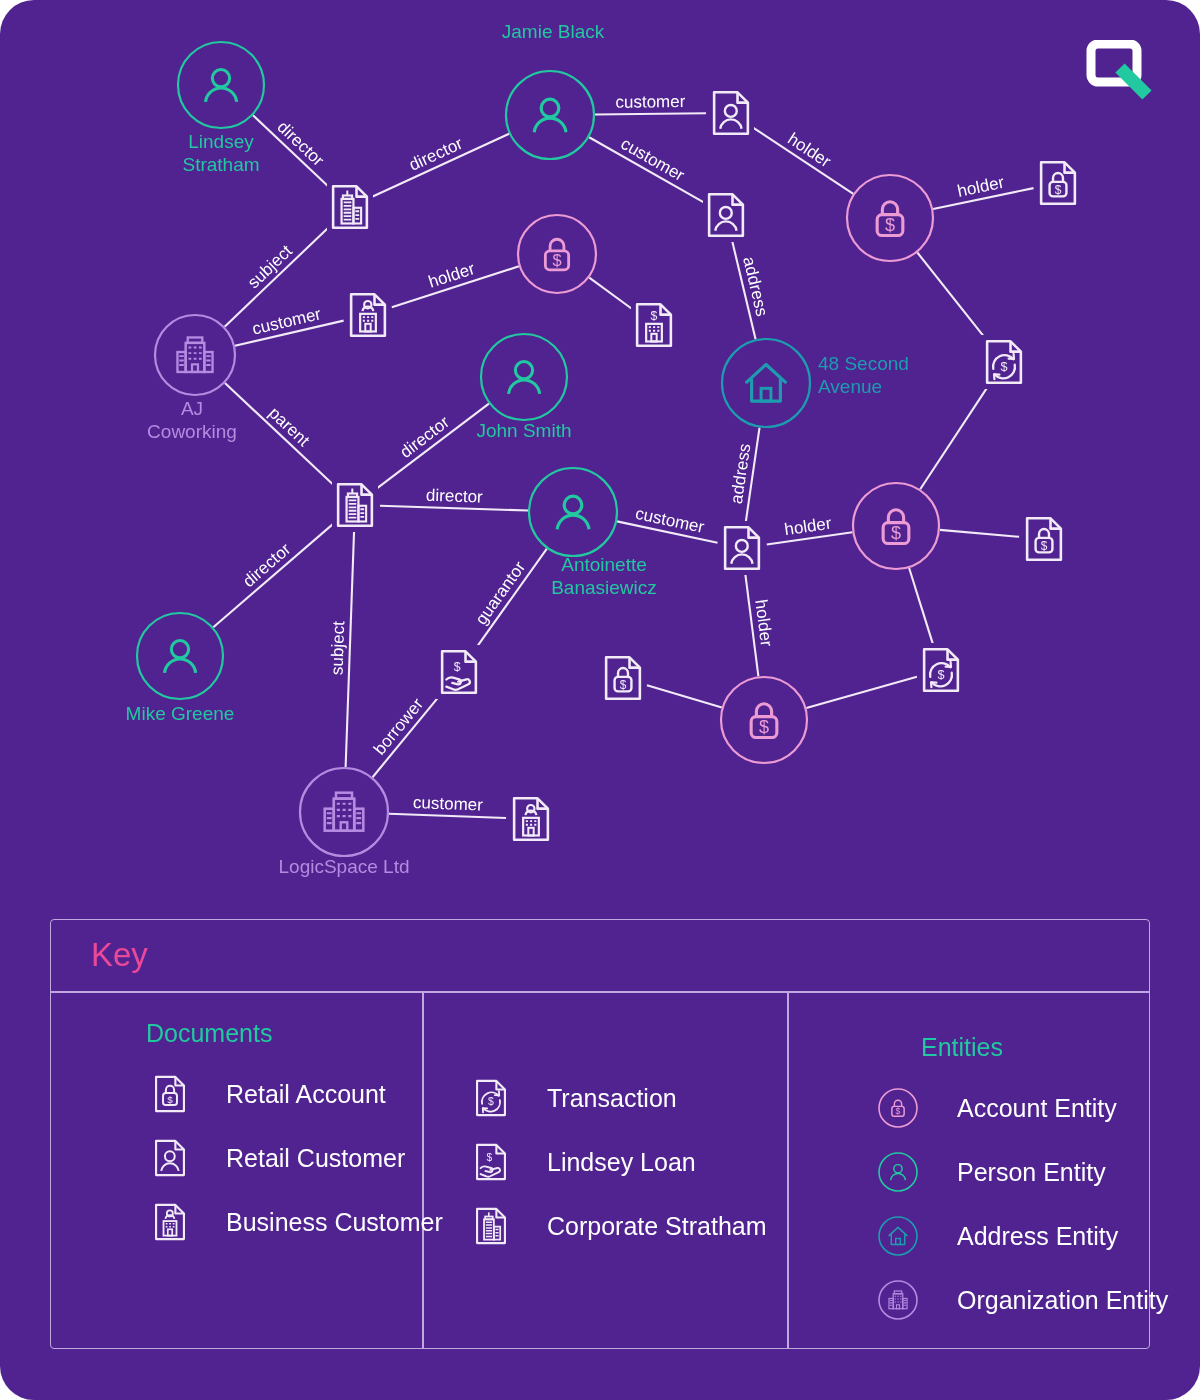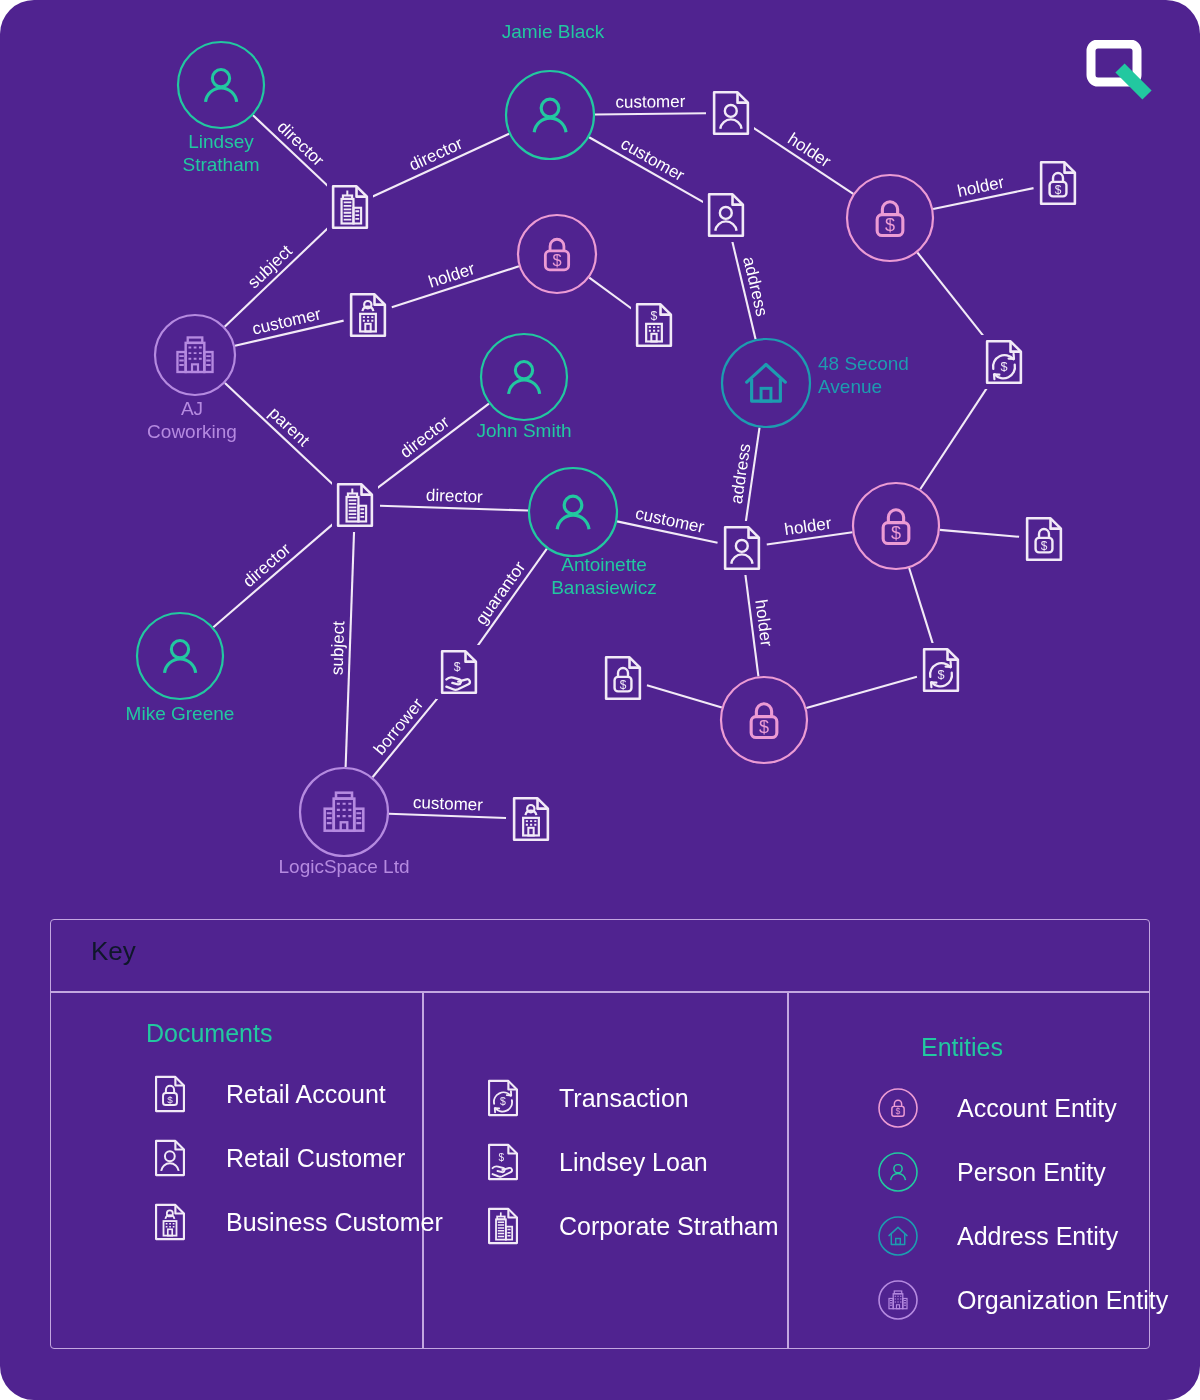--- a/index.html
+++ b/index.html
@@ -7,21 +7,21 @@
   #canvas{position:relative;width:1200px;height:1400px;background:#ffffff;overflow:hidden;}
   #board{position:absolute;left:0;top:0;width:1200px;height:1400px;background:#502390;border-radius:34px;}
   svg.layer{position:absolute;left:0;top:0;width:1200px;height:1400px;overflow:visible;}
   .edge{stroke:#f2eaf7;stroke-width:2.1;fill:none;}
   .edgelabel{fill:#ffffff;font-family:"Liberation Sans",sans-serif;font-size:17px;}
   .nodelabel{font-family:"Liberation Sans",sans-serif;font-size:19px;}
   .lbl-person{fill:#22c8a0;}
   .lbl-org{fill:#b58ae0;}
   .lbl-address{fill:#1d9cb0;}
   .keybox{position:absolute;border:1.6px solid #c3a7e0;border-radius:4px;box-sizing:border-box;}
-  .keytitle{color:#0f172a;font-size:26px;font-family:"Liberation Sans",sans-serif;}
+  .keytitle{color:#ec4899;font-size:33px;font-family:"Liberation Sans",sans-serif;}
   .colhead{color:#22c8a0;font-size:25px;font-family:"Liberation Sans",sans-serif;}
   .keyrow{display:flex;align-items:center;gap:38px;height:64px;}
   .keyrow .kl{color:#ffffff;font-size:25px;font-family:"Liberation Sans",sans-serif;white-space:nowrap;}
   .keycol{position:absolute;top:0;height:100%;box-sizing:border-box;}
   .vdiv{position:absolute;top:0;bottom:0;width:1.6px;background:#c3a7e0;}
   .hdiv{position:absolute;left:0;right:0;height:1.6px;background:#c3a7e0;}
   .logo{position:absolute;right:45px;top:40px;width:70px;height:70px;}
 </style>
 </head>
 <body>
@@ -333,21 +333,21 @@
               <span class="kl">Retail Customer</span>
             </div>
             <div class="keyrow">
               <svg width="42" height="46" viewBox="0 0 42 46">
                 <use href="#sym-doc-business-customer" x="5" y="2" width="38" height="42" color="#F2EAF7"></use>
               </svg>
               <span class="kl">Business Customer</span>
             </div>
           </div>
         </div>
-        <div class="keycol" style="left: 383px; width: 315px;">
+        <div class="keycol" style="left: 371px; width: 315px;">
           <div style="position: absolute; left: 45px; top: 28px;">
             <div style="height: 47px;"></div>
             <div class="keyrow">
               <svg width="42" height="46" viewBox="0 0 42 46">
                 <use href="#sym-doc-transaction" x="5" y="2" width="38" height="42" color="#F2EAF7"></use>
               </svg>
               <span class="kl">Transaction</span>
             </div>
             <div class="keyrow">
               <svg width="42" height="46" viewBox="0 0 42 46">

